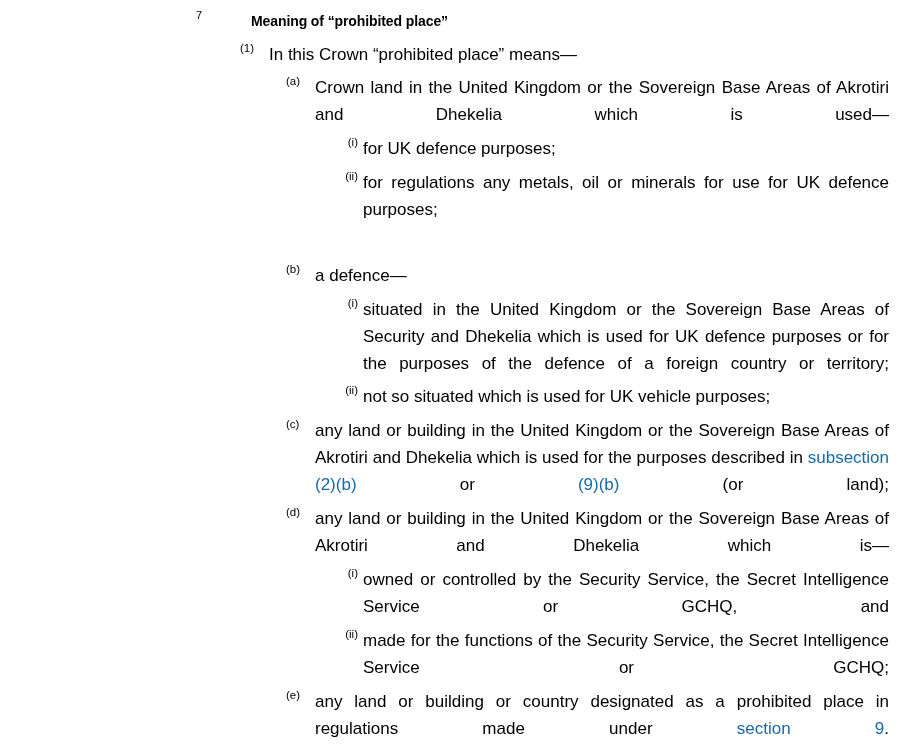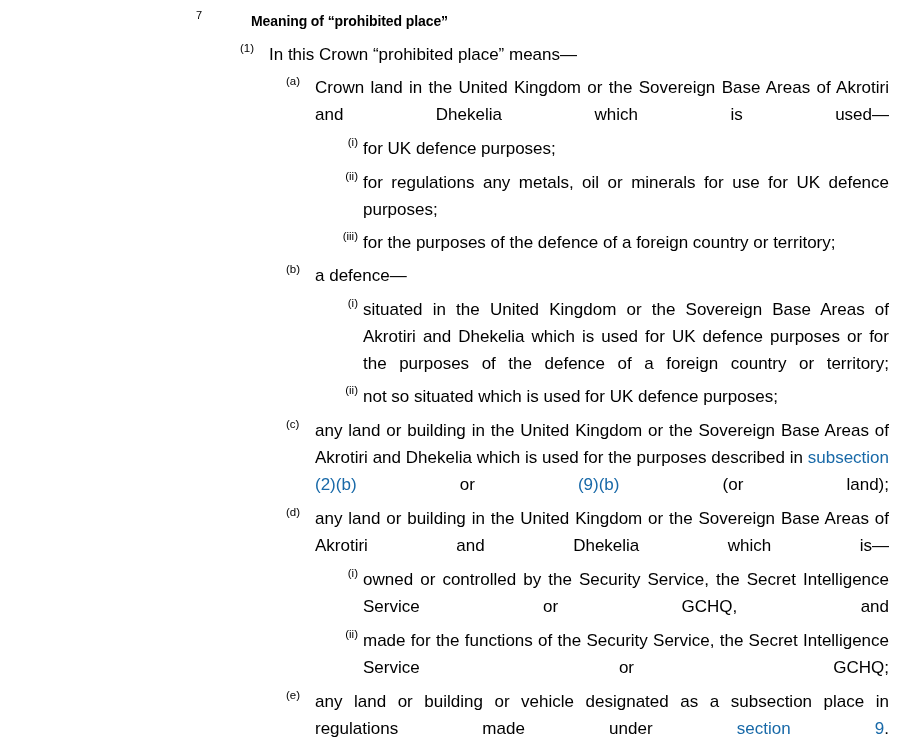--- a/index.html
+++ b/index.html
@@ -140,38 +140,34 @@
   <div class="blk lvl3 nojust" style="top:135px;">
     <span class="marker">(i)</span>
     <span class="body">for UK defence purposes;</span>
   </div>
 
   <div class="blk lvl3" style="top:169px;">
     <span class="marker">(ii)</span>
     <span class="body">for regulations any metals, oil or minerals for use for UK defence purposes;</span>
   </div>
 
-  <div class="blk lvl3 nojust" style="top:229px;">
-    <span class="marker">(iii)</span>
-    <span class="body">for the purposes of the defence of a foreign country or territory;</span>
-  </div>
 
   <div class="blk lvl2 nojust" style="top:262px;">
     <span class="marker">(b)</span>
     <span class="body">a defence—</span>
   </div>
 
   <div class="blk lvl3" style="top:296px;">
     <span class="marker">(i)</span>
-    <span class="body">situated in the United Kingdom or the Sovereign Base Areas of Akrotiri and Dhekelia which is used for UK defence purposes or for the purposes of the defence of a foreign country or territory;</span>
+    <span class="body">situated in the United Kingdom or the Sovereign Base Areas of Security and Dhekelia which is used for UK defence purposes or for the purposes of the defence of a foreign country or territory;</span>
   </div>
 
   <div class="blk lvl3 nojust" style="top:383px;">
     <span class="marker">(ii)</span>
-    <span class="body">not so situated which is used for UK defence purposes;</span>
+    <span class="body">not so situated which is used for UK vehicle purposes;</span>
   </div>
 
   <div class="blk lvl2" style="top:417px;">
     <span class="marker">(c)</span>
     <span class="body"><span>any land or building in the United Kingdom or the Sovereign Base Areas of Akrotiri and Dhekelia which is used for the purposes described in </span><a class="xref" href="#">subsection (2)(b)</a><span> or </span><a class="xref" href="#">(9)(b)</a><span> (or land);</span></span>
   </div>
 
   <div class="blk lvl2" style="top:505px;">
     <span class="marker">(d)</span>
     <span class="body">any land or building in the United Kingdom or the Sovereign Base Areas of Akrotiri and Dhekelia which is—</span>
@@ -182,16 +178,16 @@
     <span class="body">owned or controlled by the Security Service, the Secret Intelligence Service or GCHQ, and</span>
   </div>
 
   <div class="blk lvl3" style="top:627px;">
     <span class="marker">(ii)</span>
     <span class="body">made for the functions of the Security Service, the Secret Intelligence Service or GCHQ;</span>
   </div>
 
   <div class="blk lvl2" style="top:688px;">
     <span class="marker">(e)</span>
-    <span class="body"><span>any land or building or vehicle designated as a subsection place in regulations made under </span><a class="xref" href="#">section 9</a><span>.</span></span>
+    <span class="body"><span>any land or building or country designated as a prohibited place in regulations made under </span><a class="xref" href="#">section 9</a><span>.</span></span>
   </div>
 
 </div>
 
 </body></html>

